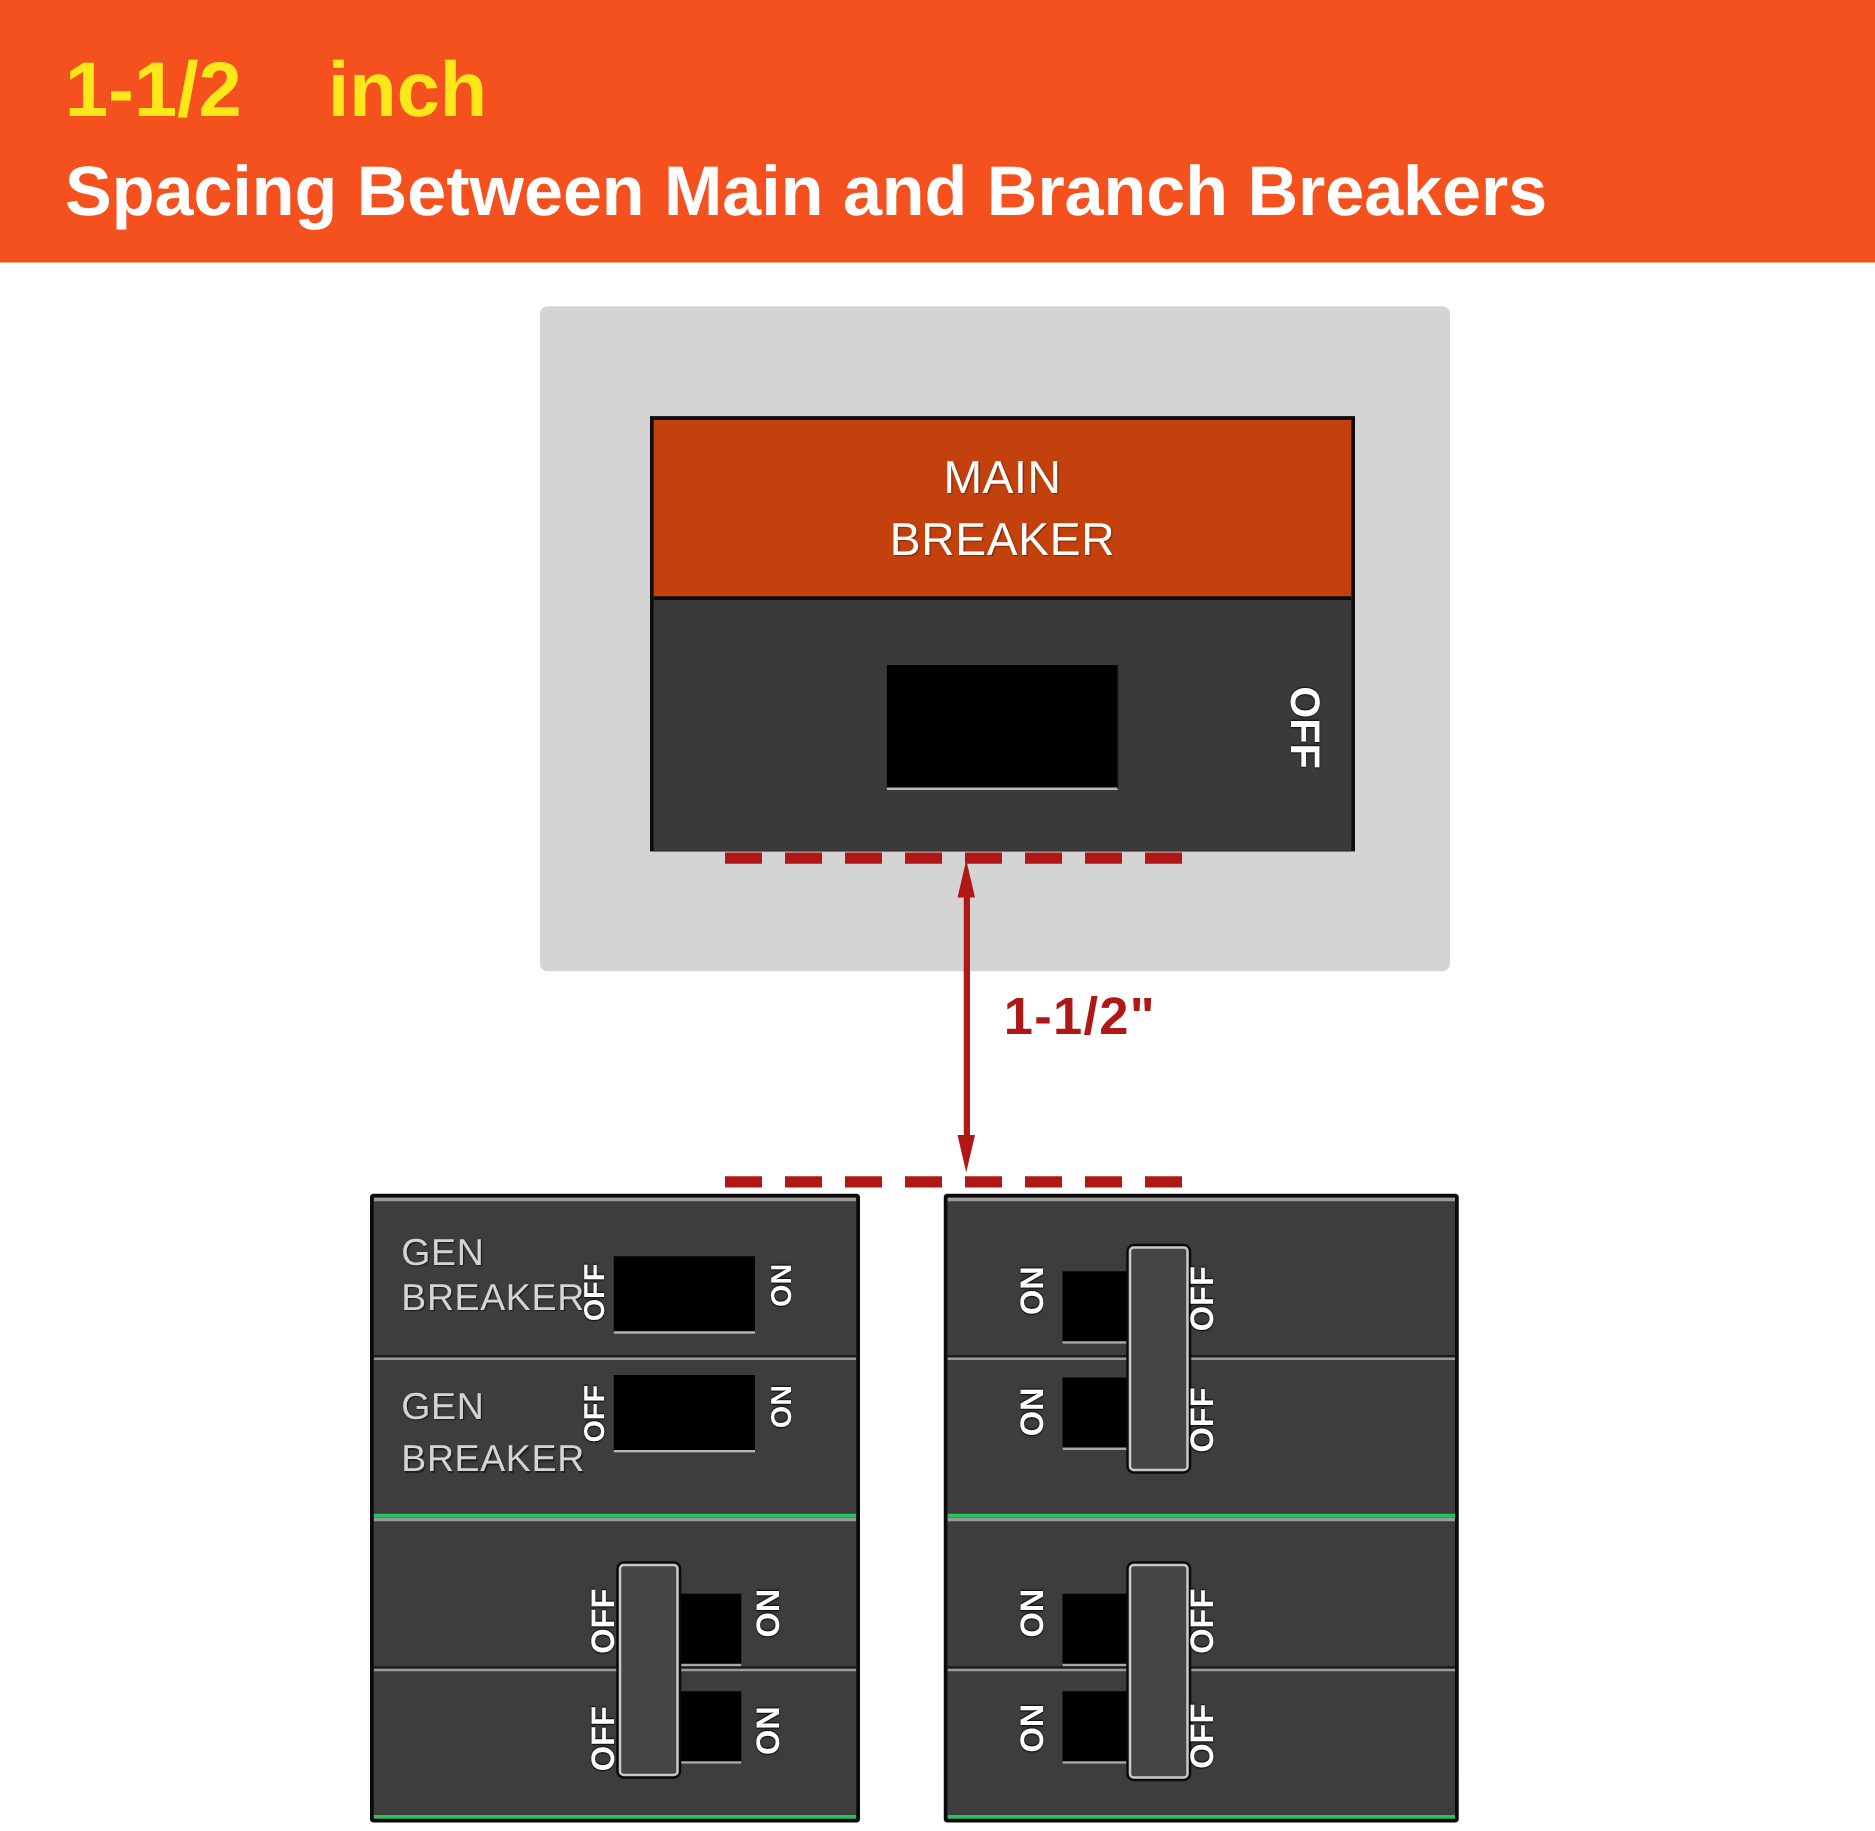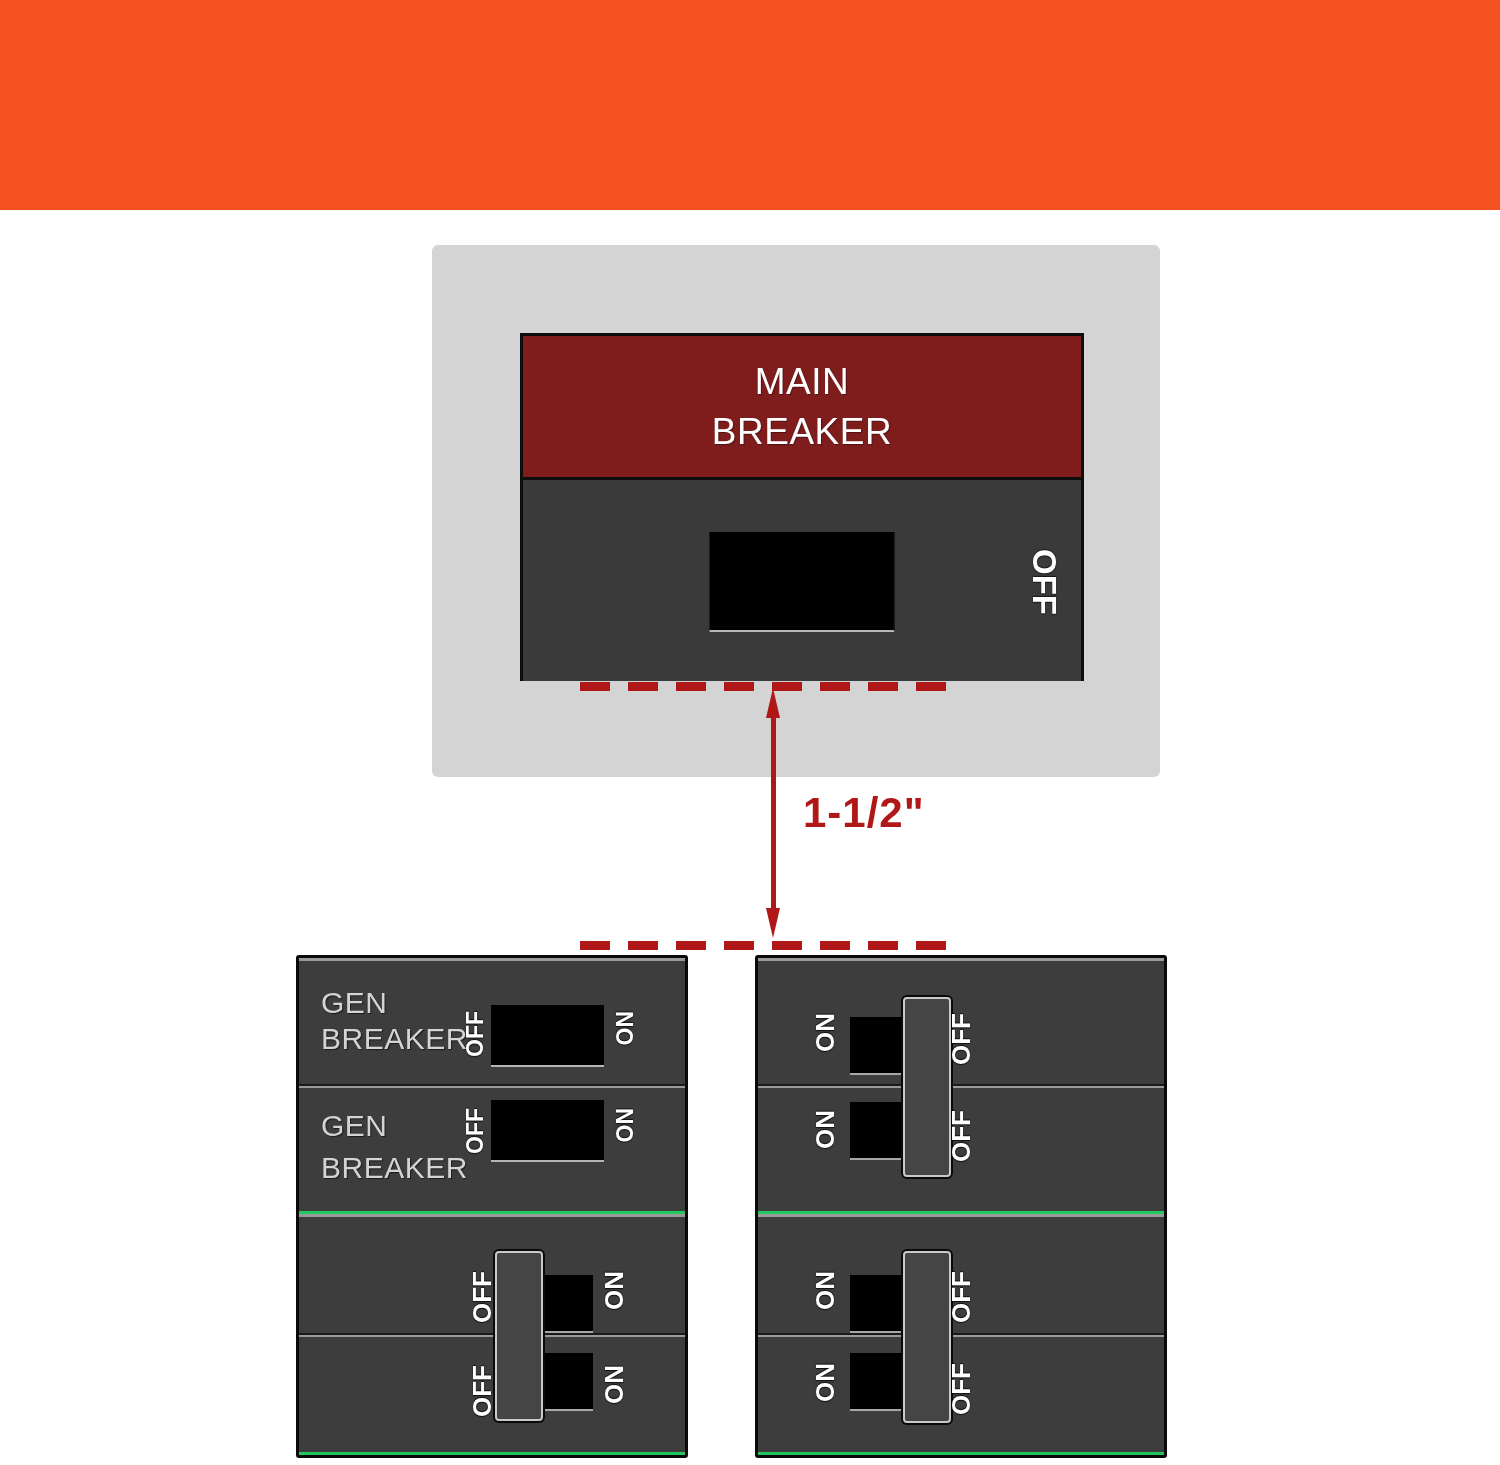--- a/index.html
+++ b/index.html
@@ -38,21 +38,21 @@
   }
 
   #main-breaker{
     position:absolute; left:88px; top:88px;
     width:564px; height:348px;
     border:3px solid #0d0d0d;
     background:#3a3a3a;
   }
   #main-label-area{
     position:absolute; left:0; top:0; width:100%; height:144px;
-    background:#7f1d1d;
+    background:#c2410c;
     border-bottom:3px solid #0d0d0d;
     display:flex; flex-direction:column;
     align-items:center; justify-content:center;
   }
   #main-label-area span{
     color:#ffffff; font-size:37px; font-weight:normal;
     line-height:1.35; letter-spacing:.5px;
     text-shadow:1px 1px 1px rgba(0,0,0,.35);
   }
   #main-switch-area{
@@ -195,20 +195,22 @@
     color:#ffffff; font-size:26px; font-weight:bold;
     writing-mode:vertical-rl; transform:rotate(180deg);
     text-shadow:1px 0 1px rgba(0,0,0,.75), -1px 0 1px rgba(0,0,0,.75);
     z-index:5;
   }
 </style>
 </head>
 <body>
 
 <div id="banner">
+  <div id="banner-line1">1-1/2    inch</div>
+  <div id="banner-line2">Spacing Between Main and Branch Breakers</div>
 </div>
 
 <div id="main-panel">
   <div id="main-breaker">
 
     <div id="main-label-area">
       <span>MAIN</span>
       <span>BREAKER</span>
     </div>
 

